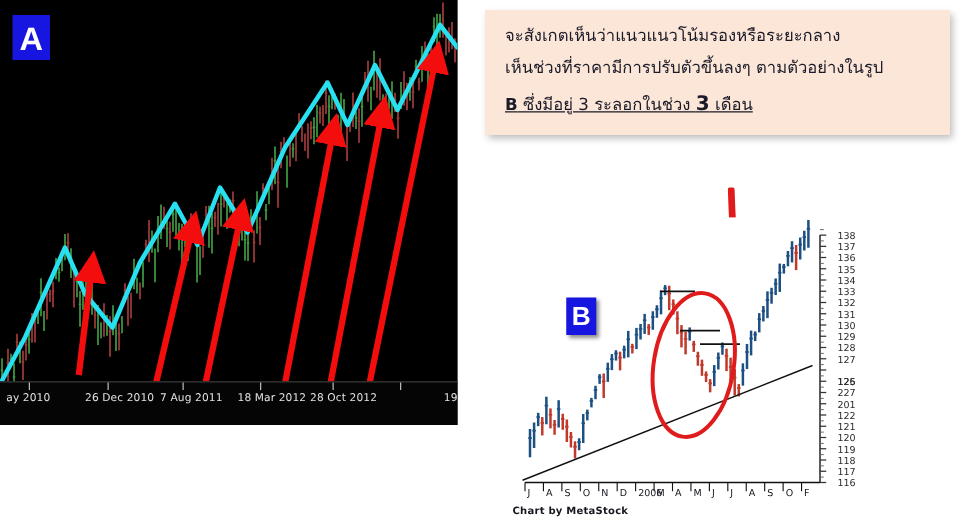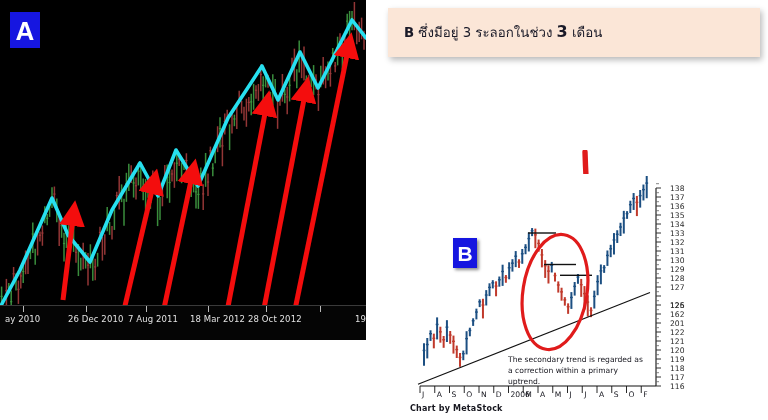--- a/index.html
+++ b/index.html
@@ -111,21 +111,21 @@
     box-shadow: 2px 3px 6px rgba(0,0,0,0.28);
   }
   #note-box p {
     margin: 0 0 6px 0;
     color: #1a1a28;
     font-size: 13.3px;
     line-height: 1.45;
     font-family: "DejaVu Sans", sans-serif;
     white-space: nowrap;
   }
-  #note-box p:last-child { margin-bottom: 0; }
+  #note-box p:last-child { margin-bottom: 0; text-decoration: underline; }
   .em-bold { font-weight: bold; }
   .em-big { font-weight: bold; font-size: 16px; }
 
   
   #chart-b-panel {
     position: absolute;
     left: 404px; top: 174px;
     width: 364px; height: 246px;
     background: #ffffff;
   }
@@ -444,20 +444,22 @@
         <div class="axis-a-tick" style="left: 320px;"></div>
         <div class="axis-a-label" style="left: 302px; margin-top: 28px;">9 Jun 2013</div>
         <div class="axis-a-label" style="left: 355px;">19 Jan 2014</div>
       </div>
   </div>
 
   <div class="badge" id="badge-a">A</div>
 
 
   <div id="note-box">
+    <p>จะสังเกตเห็นว่าแนวแนวโน้มรองหรือระยะกลาง</p>
+    <p>เห็นช่วงที่ราคามีการปรับตัวขึ้นลงๆ ตามตัวอย่างในรูป</p>
     <p>
       <span class="em-bold">B</span><span> ซึ่งมีอยู่ 3 ระลอกในช่วง </span><span class="em-big">3</span><span> เดือน</span>
     </p>
   </div>
 
   <svg id="pointer-arrow" style="position:absolute;left:540px;top:150px;" width="90" height="110" viewBox="0 0 90 110">
     <defs>
       <marker id="bigredhead" markerWidth="4.4" markerHeight="4.4" refX="1.4" refY="2.2" orient="auto">
         <polygon points="0,0 4.4,2.2 0,4.4" fill="#e01b1b"></polygon>
       </marker>
@@ -684,37 +686,36 @@
 
       <g id="chart-b-markers">
           <line x1="124" y1="59" x2="152" y2="59" stroke="#111111" stroke-width="1.4"></line>
           <line x1="140" y1="90.5" x2="172" y2="90.5" stroke="#111111" stroke-width="1.4"></line>
           <line x1="156" y1="101.2999999999999" x2="188" y2="101.2999999999999" stroke="#111111" stroke-width="1.4"></line>
         </g>
 
       <ellipse id="chart-b-ellipse" cx="151" cy="118" rx="32" ry="58" transform="rotate(9 151 118)" fill="none" stroke="#e01b1b" stroke-width="3.2"></ellipse>
     </svg>
 
-    <div id="chart-b-annot">The secondary trend is regarded as a correction within a primary uptrend.</div>
     <div id="chart-b-credit">Chart by MetaStock</div>
   <div class="yaxis-label" style="top: 10px;">138</div>
       <div class="yaxis-label" style="top: 19px;">137</div>
       <div class="yaxis-label" style="top: 28px;">136</div>
       <div class="yaxis-label" style="top: 37px;">135</div>
       <div class="yaxis-label" style="top: 46px;">134</div>
       <div class="yaxis-label" style="top: 55px;">133</div>
       <div class="yaxis-label" style="top: 64px;">132</div>
       <div class="yaxis-label" style="top: 73px;">131</div>
       <div class="yaxis-label" style="top: 82px;">130</div>
       <div class="yaxis-label" style="top: 91px;">129</div>
       <div class="yaxis-label" style="top: 100px;">128</div>
       <div class="yaxis-label" style="top: 109px;">127</div>
       <div class="yaxis-label" style="top: 102px; margin-top: 25px;">126</div>
       <div class="yaxis-label" style="top: 127px;">125</div>
-      <div class="yaxis-label" style="top: 136px;">162</div>
+      <div class="yaxis-label" style="top: 136px;">227</div>
       <div class="yaxis-label" style="top: 145px;">201</div>
       <div class="yaxis-label" style="top: 154px;">122</div>
       <div class="yaxis-label" style="top: 163px;">121</div>
       <div class="yaxis-label" style="top: 172px;">120</div>
       <div class="yaxis-label" style="top: 181px;">119</div>
       <div class="yaxis-label" style="top: 190px;">118</div>
       <div class="yaxis-label" style="top: 199px;">117</div>
       <div class="yaxis-label" style="top: 208px;">116</div>
       <div class="xaxis-label" style="left: 18px;">J</div>
       <div class="xaxis-label" style="left: 32.75px;">A</div>

